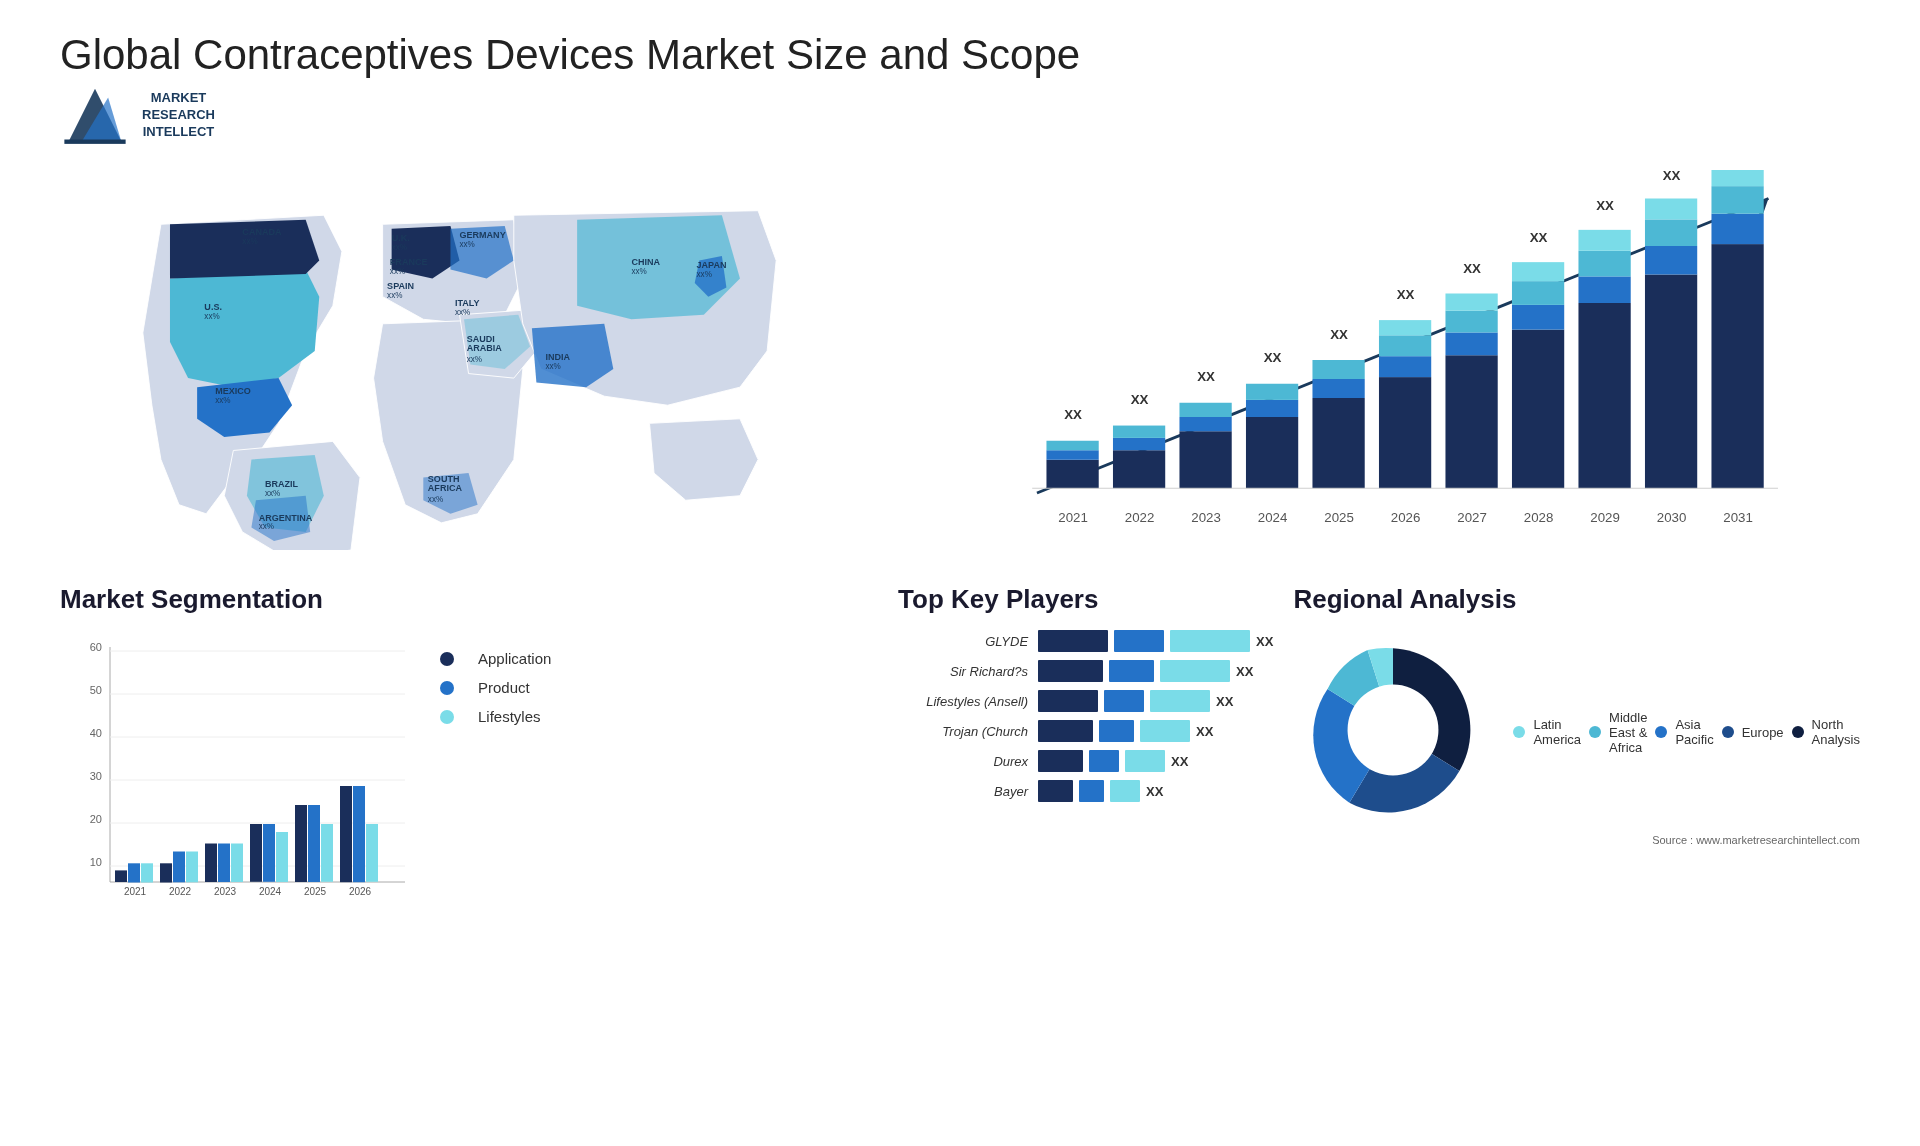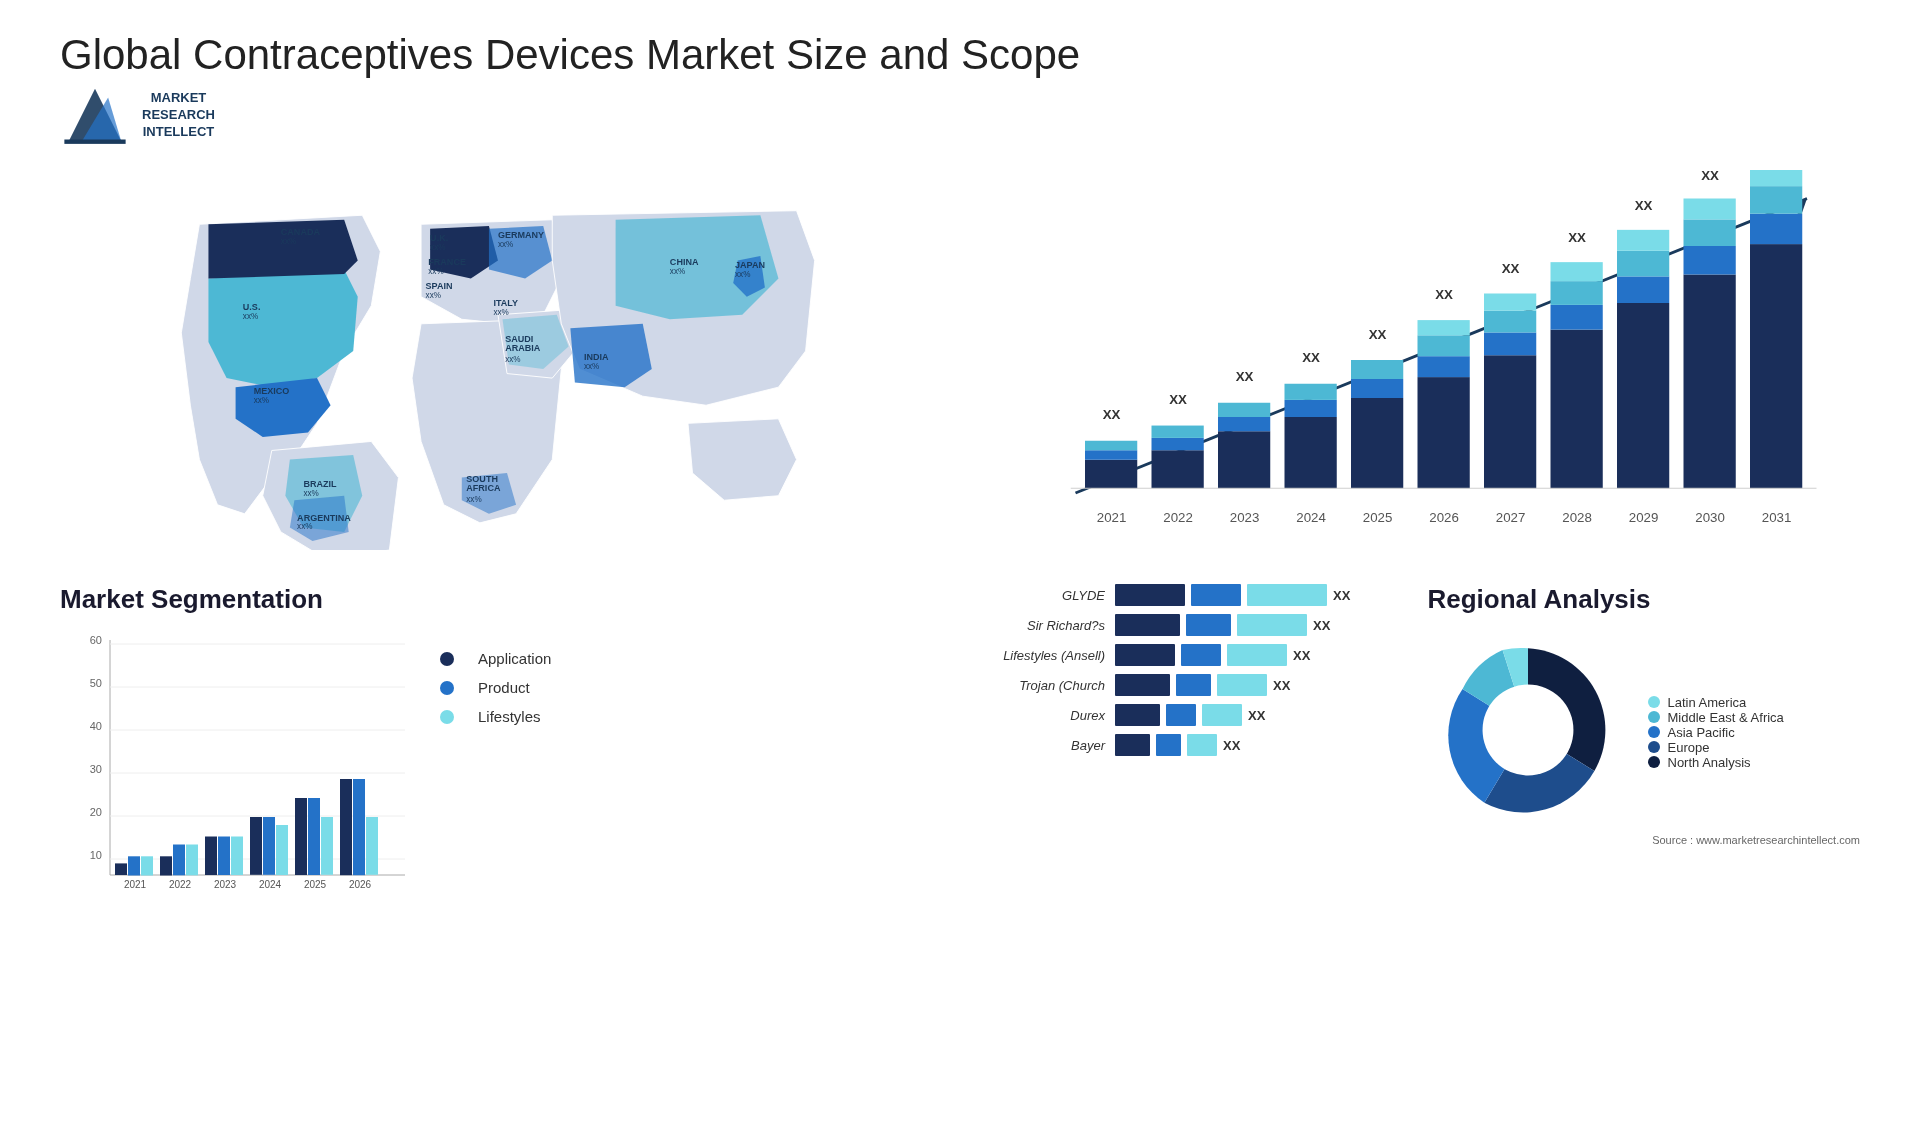--- a/index.html
+++ b/index.html
@@ -92,20 +92,21 @@
     }
 
     
     .seg-container {
       display: flex;
       gap: 20px;
       align-items: flex-start;
     }
     .seg-chart {
       flex: 0 0 320px;
+      margin-top: 7px;
     }
     .seg-legend {
       display: flex;
       flex-direction: column;
       gap: 12px;
       padding-top: 20px;
     }
     .legend-item {
       display: flex;
       align-items: center;
@@ -164,21 +165,22 @@
     .donut-container {
       display: flex;
       align-items: center;
       gap: 20px;
     }
     .donut-svg-wrap {
       flex-shrink: 0;
     }
     .regional-legend {
       display: flex;
-      flex-direction: column;
+      flex-direction: row;
+      gap: 8px;
     }
     .regional-legend-item {
       display: flex;
       align-items: center;
       gap: 8px;
       font-size: 13px;
       color: #333;
     }
     .reg-dot {
       width: 12px;
@@ -450,20 +452,21 @@
             <div class="legend-dot" style="background:#7adce8;"></div>
             <span>Lifestyles</span>
           </div>
         </div>
       </div>
     </div>
 
     <div class="bottom-right">
 
       <div class="players-section">
+        <h2 class="section-title">Top Key Players</h2>
         <div class="player-bars">
 
           <div class="player-row">
             <div class="player-name">GLYDE</div>
             <div class="player-bar-outer">
               <div class="player-bar-segment" style="width:70px;background:#1a2e5a;"></div>
               <div class="player-bar-segment" style="width:50px;background:#2472c8;"></div>
               <div class="player-bar-segment" style="width:80px;background:#7adce8;"></div>
               <span class="player-xx">XX</span>
             </div>

